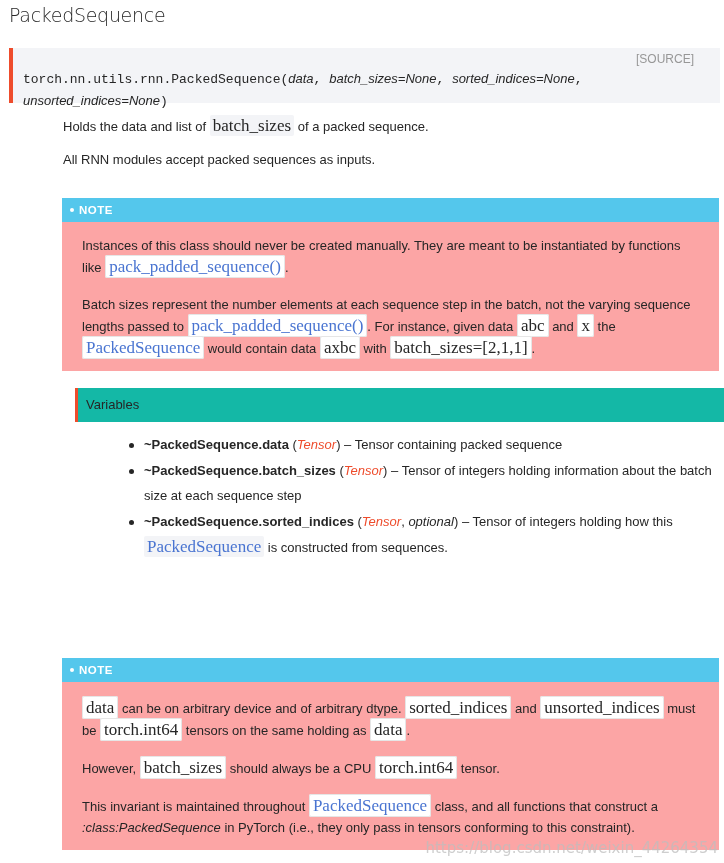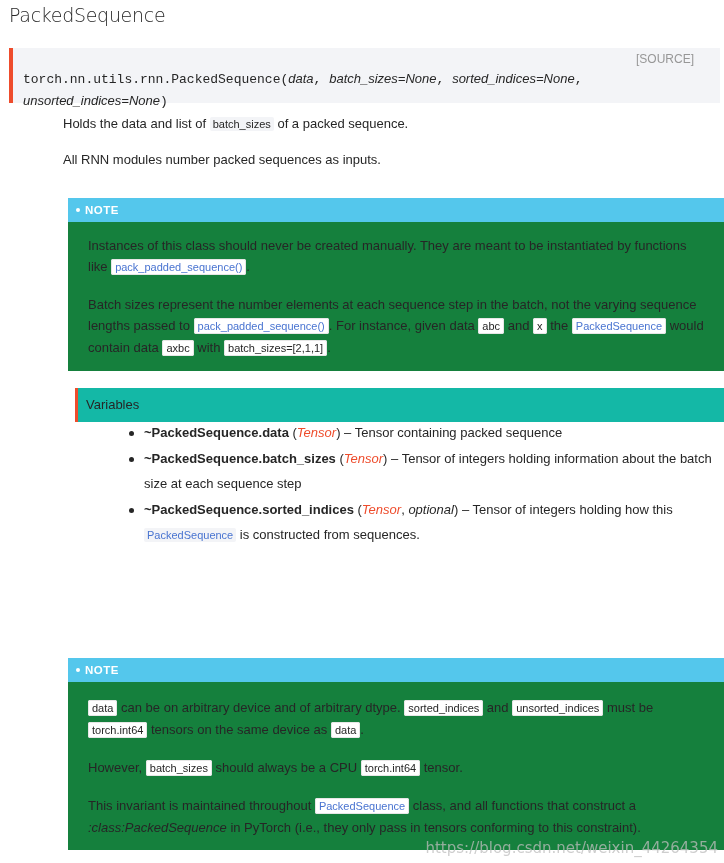--- a/index.html
+++ b/index.html
@@ -18,43 +18,43 @@
   .sig-text {
     position:absolute; left:10px; top:20px; width:580px;
     font-family:"Liberation Mono", monospace; font-size:13px; line-height:21px; color:#262626;
   }
   .sig-text em { font-family:"Liberation Sans", sans-serif; font-style:italic; font-size:13px; }
   .source-link {
     position:absolute; right:26px; top:4px; font-size:12px; color:#979797; cursor:pointer;
   }
   .para { position:absolute; left:63px; font-size:13px; color:#262626; }
   code, .code {
-    font-family:Liberation Sans, sans-serif; font-size:11px; color:#262626;
+    font-family:Liberation Serif, serif; font-size:17px; color:#262626;
     background:#f3f4f7; padding:1px 3px; border-radius:2px;
   }
   .note-box code, .note-box .code {
     background:#ffffff; border:1px solid #e6e6e6;
   }
   .xref { color:#4974d1 !important; }
   .note-box {
-    position:absolute; left:68px; width:657px; background:#15803d;
+    position:absolute; left:62px; width:657px; background:#fca5a5;
   }
   .note-head {
     height:24px; background:#54c7ec; color:#ffffff; font-size:11.5px; font-weight:bold;
     line-height:24px; padding-left:8px; letter-spacing:0.5px;
   }
   .note-head .dot { display:inline-block; width:4px; height:4px; background:#fff; border-radius:50%; vertical-align:middle; margin-right:5px; margin-top:-2px;}
   .note-body { padding:0 20px; font-size:13px; line-height:21px; }
   .note-body p { margin:0; }
   .vars-head {
     position:absolute; left:75px; top:388px; width:657px; height:34px;
     background:#14b8a6; border-left:3px solid #ee4c2c; box-sizing:border-box;
     font-size:13px; line-height:34px; padding-left:8px;
   }
-  .vars-list { position:absolute; left:127px; top:420px; width:590px; margin:0; padding:0; list-style:none; }
+  .vars-list { position:absolute; left:127px; top:432px; width:590px; margin:0; padding:0; list-style:none; }
   .vars-list li { position:relative; padding-left:17px; font-size:13px; line-height:25.5px; margin-bottom:0; }
   .vars-list li .bullet { position:absolute; left:2px; top:11px; width:5px; height:5px; background:#262626; border-radius:50%; }
   .vars-list b { font-weight:bold; }
   .tensor { color:#ee4c2c; font-style:italic; }
   .opt { font-style:italic; }
   .watermark {
     position:absolute; right:6px; bottom:6px; font-size:15px; color:rgba(190,190,190,0.75);
     font-family:"DejaVu Sans", sans-serif;
     margin-left:36px;
   }
@@ -63,40 +63,40 @@
 <body>
 
 <div class="page-title">PackedSequence</div>
 
 <div class="sig">
   <div class="sig-text"><span>torch.nn.utils.rnn.PackedSequence</span>(<em>data</em>, <em>batch_sizes=None</em>, <em>sorted_indices=None</em>,<br><em>unsorted_indices=None</em>)</div>
   <span class="source-link">[SOURCE]</span>
 </div>
 
 <div class="para" style="top:116px;"><span>Holds the data and list of </span><code>batch_sizes</code><span> of a packed sequence.</span></div>
-<div class="para" style="top:152px;">All RNN modules number packed sequences as inputs.</div>
+<div class="para" style="top:152px;">All RNN modules accept packed sequences as inputs.</div>
 
 <div class="note-box" style="top:198px; height:173px;">
   <div class="note-head"><span class="dot"></span><span>NOTE</span></div>
   <div class="note-body">
     <p style="padding-top:13px;"><span>Instances of this class should never be created manually. They are meant to be instantiated by functions like </span><code class="xref">pack_padded_sequence()</code><span>.</span></p>
     <p style="padding-top:16px;"><span>Batch sizes represent the number elements at each sequence step in the batch, not the varying sequence lengths passed to </span><code class="xref">pack_padded_sequence()</code><span>. For instance, given data </span><code>abc</code><span> and </span><code>x</code><span> the </span><code class="xref">PackedSequence</code><span> would contain data </span><code>axbc</code><span> with </span><code>batch_sizes=[2,1,1]</code><span>.</span></p>
   </div>
 </div>
 
 <div class="vars-head">Variables</div>
 
 <ul class="vars-list">
   <li><span class="bullet"></span><b>~PackedSequence.data</b> (<span class="tensor">Tensor</span>)<span> – Tensor containing packed sequence</span></li>
   <li><span class="bullet"></span><b>~PackedSequence.batch_sizes</b> (<span class="tensor">Tensor</span>)<span> – Tensor of integers holding information about the batch size at each sequence step</span></li>
   <li><span class="bullet"></span><b>~PackedSequence.sorted_indices</b> (<span class="tensor">Tensor</span>, <span class="opt">optional</span>)<span> – Tensor of integers holding how this </span><code class="xref">PackedSequence</code><span> is constructed from sequences.</span></li>
 </ul>
 
 <div class="note-box" style="top:658px; height:192px;">
   <div class="note-head"><span class="dot"></span><span>NOTE</span></div>
   <div class="note-body">
-    <p style="padding-top:15px;"><code>data</code><span> can be on arbitrary device and of arbitrary dtype. </span><code>sorted_indices</code><span> and </span><code>unsorted_indices</code><span> must be </span><code>torch.int64</code><span> tensors on the same device as </span><code>data</code><span>.</span></p>
+    <p style="padding-top:15px;"><code>data</code><span> can be on arbitrary device and of arbitrary dtype. </span><code>sorted_indices</code><span> and </span><code>unsorted_indices</code><span> must be </span><code>torch.int64</code><span> tensors on the same holding as </span><code>data</code><span>.</span></p>
     <p style="padding-top:16px;"><span>However, </span><code>batch_sizes</code><span> should always be a CPU </span><code>torch.int64</code><span> tensor.</span></p>
     <p style="padding-top:16px;"><span>This invariant is maintained throughout </span><code class="xref">PackedSequence</code><span> class, and all functions that construct a </span><em>:class:PackedSequence</em><span> in PyTorch (i.e., they only pass in tensors conforming to this constraint).</span></p>
   </div>
 </div>
 
 <div class="watermark">https://blog.csdn.net/weixin_44264354</div>
 
 </body></html>

